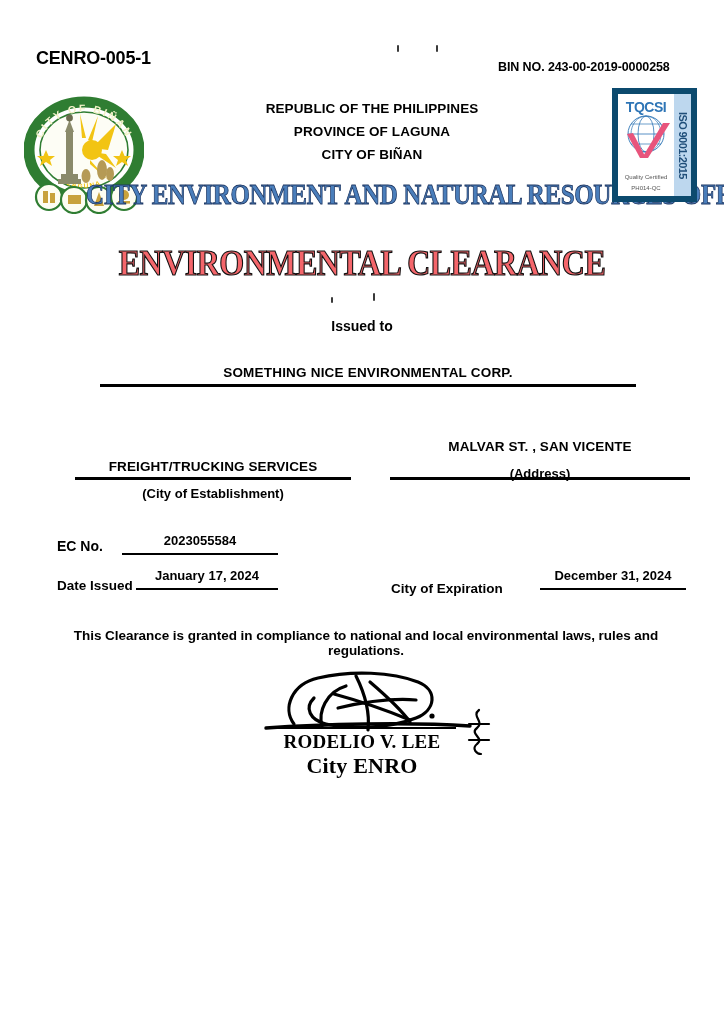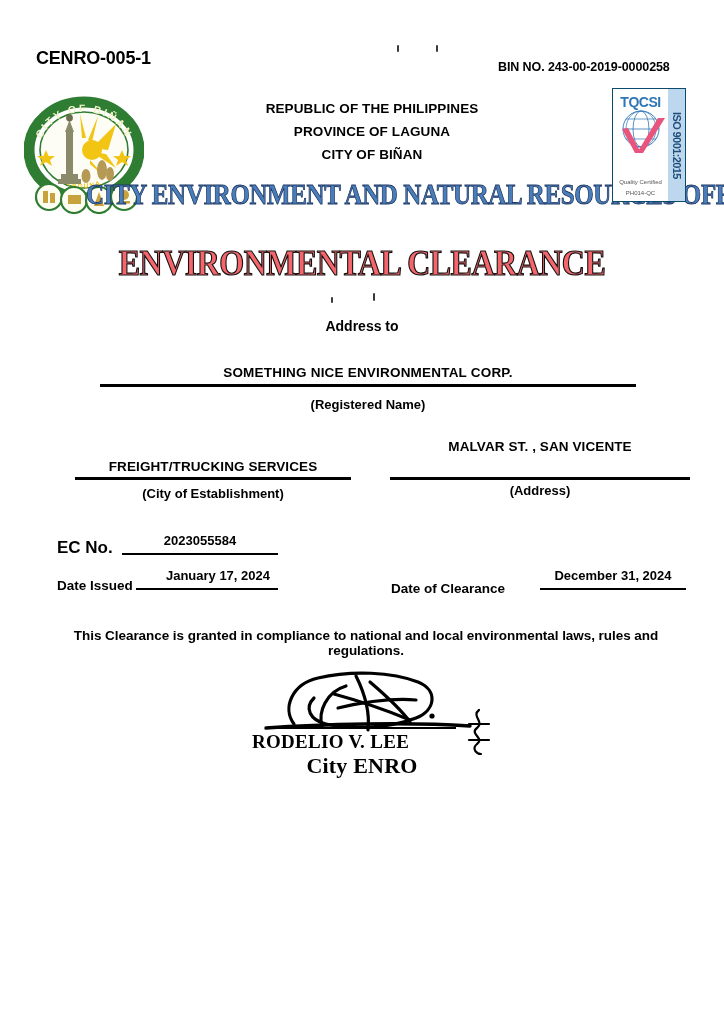--- a/index.html
+++ b/index.html
@@ -69,22 +69,22 @@
     color: #4a7ebb;
     -webkit-text-stroke: 0.7px #1f3864;
     transform: scaleY(1.22);
     transform-origin: left top;
     white-space: nowrap;
   }
 
   
   #iso-logo {
     left: 612px; top: 88px;
-    width: 74px; height: 114px;
-    border: 1px solid #0c4a6e;
+    width: 85px; height: 114px;
+    border: 6px solid #0c4a6e;
     background: #ffffff;
     box-sizing: border-box;
   }
   #iso-logo .tqcsi-main {
     position: absolute;
     left: 0; top: 0; bottom: 0; right: 17px;
     overflow: hidden;
   }
   #iso-logo .tqcsi-text {
     position: absolute;
@@ -220,31 +220,31 @@
     font-weight: bold;
     line-height: 19px;
     letter-spacing: 0.1px;
   }
   #address-rule {
     left: 390px; top: 477px;
     width: 300px; height: 3px;
     background: #000000;
   }
   #address-caption {
-    left: 390px; top: 483px;
+    left: 390px; top: 466px;
     width: 300px;
     text-align: center;
     font-size: 13px;
     font-weight: 600;
   }
 
   
   #ec-no-label {
     left: 57px; top: 538px;
-    font-size: 17px;
+    font-size: 14px;
     font-weight: 600;
     text-align: right;
   }
   #ec-no-value {
     left: 122px; top: 533px;
     width: 156px;
     text-align: center;
     font-size: 13px;
     font-weight: bold;
   }
@@ -254,23 +254,23 @@
     background: #000000;
   }
 
   
   #date-issued-label {
     left: 57px; top: 578px;
     font-size: 13.5px;
     font-weight: 600;
   }
   #date-issued-value {
-    left: 128px; top: 568px;
+    left: 136px; top: 568px;
     width: 142px;
-    text-align: right;
+    text-align: center;
     font-size: 13px;
     font-weight: bold;
   }
   #date-issued-rule {
     left: 136px; top: 588px;
     width: 142px; height: 2px;
     background: #000000;
   }
 
   
@@ -312,20 +312,21 @@
     width: 30px; height: 48px;
   }
   #signature-rule {
     left: 272px; top: 727px;
     width: 184px; height: 2px;
     background: #000000;
   }
   #signatory-name {
     left: 252px; top: 731px;
     width: 220px;
+    text-align: center;
     font-family: "Liberation Serif", serif;
     font-size: 19px;
     font-weight: bold;
     letter-spacing: 0.3px;
   }
   #signatory-title {
     left: 252px; top: 753px;
     width: 220px;
     text-align: center;
     font-family: "Liberation Serif", serif;
@@ -446,43 +447,42 @@
     </div>
   </div>
 
   <div class="abs artifact" id="artifact-top-1"></div>
   <div class="abs artifact" id="artifact-top-2"></div>
   <div class="abs artifact" id="artifact-mid-1"></div>
   <div class="abs artifact" id="artifact-mid-2"></div>
 
   <div class="abs" id="doc-title">ENVIRONMENTAL CLEARANCE</div>
 
-  <div class="abs" id="issued-to-label">Address to</div>
+  <div class="abs" id="issued-to-label">Issued to</div>
 
   <div class="abs" id="registered-name-value">SOMETHING NICE ENVIRONMENTAL CORP.</div>
   <div class="abs" id="registered-name-rule"></div>
-  <div class="abs" id="registered-name-caption">(Registered Name)</div>
 
   <div class="abs" id="establishment-value">FREIGHT/TRUCKING SERVICES</div>
   <div class="abs" id="establishment-rule"></div>
   <div class="abs" id="establishment-caption">(City of Establishment)</div>
 
   <div class="abs" id="address-value">MALVAR ST. , SAN VICENTE</div>
   <div class="abs" id="address-rule"></div>
   <div class="abs" id="address-caption">(Address)</div>
 
   <div class="abs" id="ec-no-label">EC No.</div>
   <div class="abs" id="ec-no-value">2023055584</div>
   <div class="abs" id="ec-no-rule"></div>
 
   <div class="abs" id="date-issued-label">Date Issued</div>
   <div class="abs" id="date-issued-value">January 17, 2024</div>
   <div class="abs" id="date-issued-rule"></div>
 
-  <div class="abs" id="date-expiry-label">Date of Clearance</div>
+  <div class="abs" id="date-expiry-label">City of Expiration</div>
   <div class="abs" id="date-expiry-value">December 31, 2024</div>
   <div class="abs" id="date-expiry-rule"></div>
 
   <div class="abs" id="compliance-statement">This Clearance is granted in compliance to national and local environmental laws, rules and regulations.</div>
 
   <div class="abs" id="signature-mark">
     <svg viewBox="0 0 230 70" width="230" height="70">
       <g fill="none" stroke="#000000" stroke-width="3.2" stroke-linecap="round">
         <path d="M34 56 C22 40 32 16 58 10 C92 2 132 4 158 14 C178 22 176 42 156 50 C130 60 92 62 66 56 C50 52 44 40 54 30"></path>
         <path d="M62 58 C58 44 66 24 86 18"></path>

